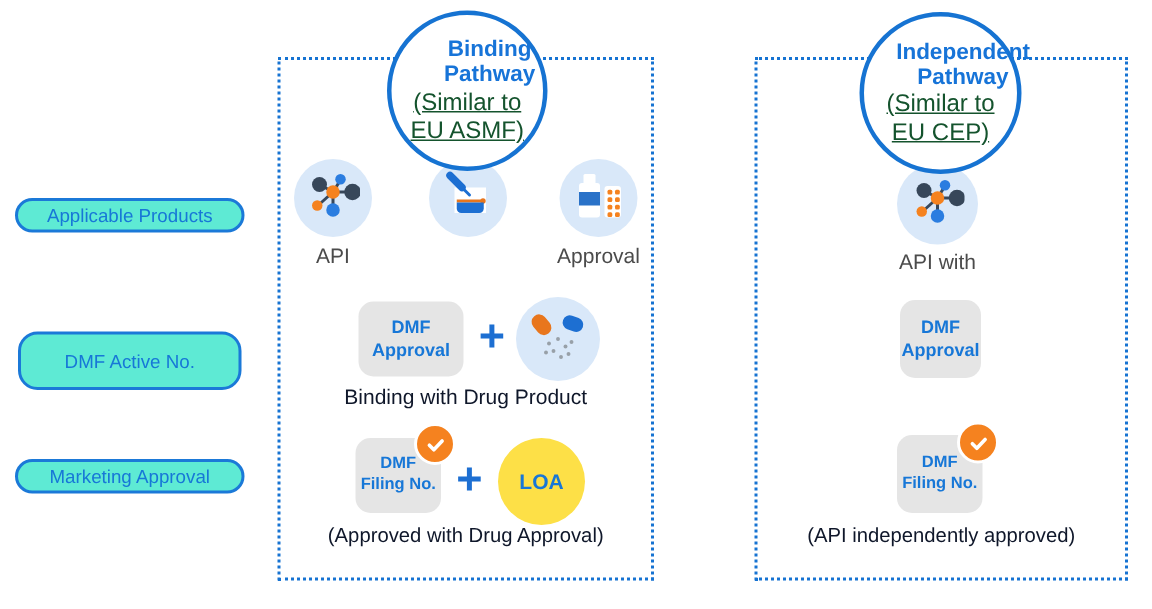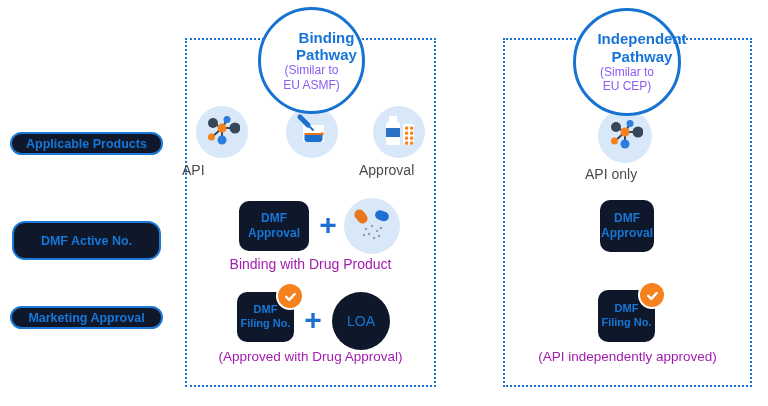--- a/index.html
+++ b/index.html
@@ -2,52 +2,52 @@
 <html><head>
 <meta charset="utf-8">
 <style>
   * { margin:0; padding:0; box-sizing:border-box; }
   body { background:#fff; }
   .canvas {
     position:relative; width:768px; height:406px; background:#ffffff;
     font-family:"Liberation Sans", sans-serif; overflow:hidden;
   }
   .pill {
-    position:absolute; background:#0f172a; border:2px solid #1b79d8; border-radius:13px;
-    color:#1777d7; font-weight:700; font-size:12.5px;
+    position:absolute; background:#5eead4; border:2px solid #1b79d8; border-radius:13px;
+    color:#1777d7; font-weight:400; font-size:12.5px;
     display:flex; align-items:center; justify-content:center; white-space:nowrap;
   }
   .dotted-box { position:absolute; border:2px dotted #1673d2; background:#fff; z-index:0; }
   .header-circle {
     position:absolute; background:#fff; border:3px solid #1673d2; border-radius:50%;
     display:flex; flex-direction:column; align-items:center; justify-content:center;
     text-align:center; z-index:2;
   }
   .ht { color:#1774d8; font-weight:700; font-size:15px; line-height:1.15;padding-left:30px; }
-  .hs { color:#8b5cf6; font-size:12px; line-height:1.2; }
+  .hs { color:#14532d; font-size:16px; line-height:1.2;text-decoration:underline; }
   .icon-circle {
     position:absolute; background:#d9e8f9; border-radius:50%;
     display:flex; align-items:center; justify-content:center; z-index:1;
   }
-  .item-label { position:absolute; color:#4b4b4b; font-size:14px; text-align:left; z-index:1; }
+  .item-label { position:absolute; color:#4b4b4b; font-size:14px; text-align:center; z-index:1; }
   .dmf-box {
-    position:absolute; background:#0f172a; border-radius:10px;
+    position:absolute; background:#e5e5e5; border-radius:10px;
     display:flex; flex-direction:column; align-items:center; justify-content:center;
     color:#1777d7; font-weight:700; text-align:center; line-height:1.25; z-index:1;
   }
   .plus { position:absolute; color:#1d6fd2; font-weight:700; font-size:30px; line-height:1; z-index:1; }
-  .caption { position:absolute; color:#a21caf; font-size:13.5px; text-align:center; z-index:1; }
+  .caption { position:absolute; color:#0f172a; font-size:13.5px; text-align:center; z-index:1; }
   .badge {
     position:absolute; width:28px; height:28px; border-radius:50%; background:#f5821f;
     border:2px solid #fff; display:flex; align-items:center; justify-content:center; z-index:3;
   }
   .loa-circle {
-    position:absolute; background:#0f172a; border-radius:50%;
+    position:absolute; background:#fde047; border-radius:50%;
     display:flex; align-items:center; justify-content:center;
-    color:#1777d7; font-weight:400; font-size:14px; z-index:1;text-align:center;
+    color:#1777d7; font-weight:700; font-size:14px; z-index:1;text-align:center;
   }
 </style>
 </head>
 <body>
 
 <div class="canvas">
 
   <div class="pill" style="left:10px; top:132px; width:153px; height:23px;">Applicable Products</div>
   <div class="pill" style="left:12px; top:221px; width:149px; height:39px;">DMF Active No.</div>
   <div class="pill" style="left:10px; top:306px; width:153px; height:23px;">Marketing Approval</div>
@@ -166,21 +166,21 @@
         <line x1="18" y1="16" x2="18" y2="27" stroke="#37475a" stroke-width="2"></line>
         <circle cx="9" cy="11" r="5" fill="#37475a"></circle>
         <circle cx="23" cy="7.5" r="3.5" fill="#2b7de0"></circle>
         <circle cx="31" cy="16" r="5.5" fill="#37475a"></circle>
         <circle cx="7.5" cy="25" r="3.5" fill="#f5821f"></circle>
         <circle cx="18" cy="28" r="4.5" fill="#2b7de0"></circle>
         <circle cx="18" cy="16" r="4.5" fill="#f5821f"></circle>
       </svg>
     </span>
   </div>
-  <div class="item-label" style="left:585px; top:166px; width:80px;">API only</div>
+  <div class="item-label" style="left:585px; top:166px; width:80px;">API with</div>
 
   <div class="dmf-box" style="left:600px; top:200px; width:54px; height:52px; font-size:12px;">
     <div>DMF</div>
     <div>Approval</div>
   </div>
 
   <div class="dmf-box" style="left:598px; top:290px; width:57px; height:52px; font-size:11px;">
     <div>DMF</div>
     <div>Filing No.</div>
   </div>

